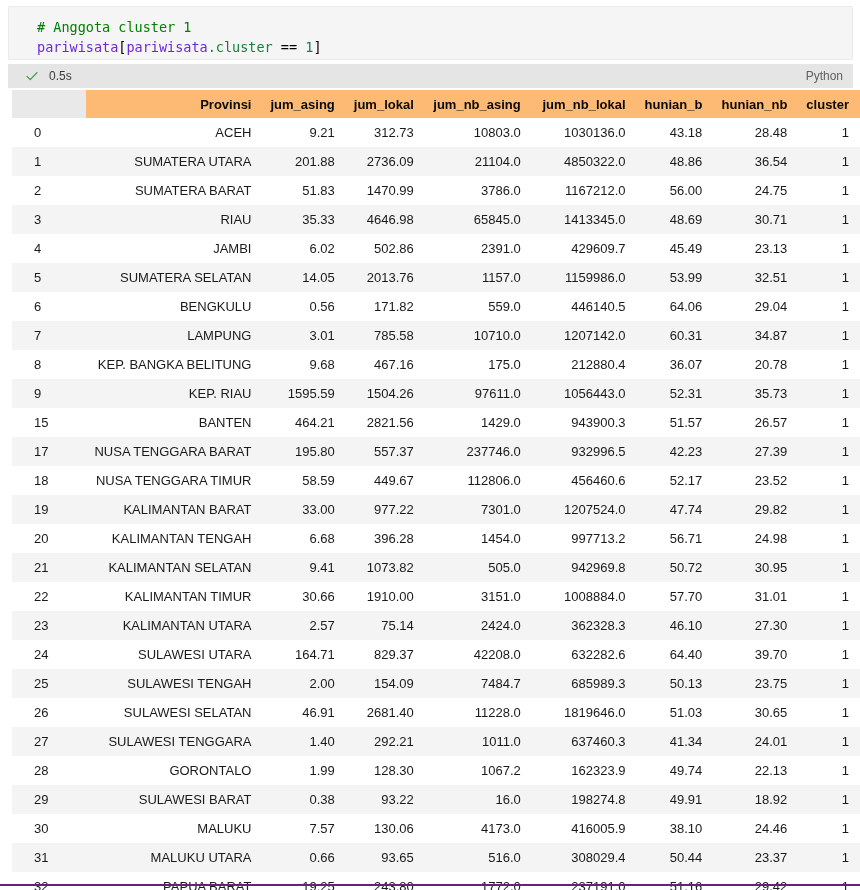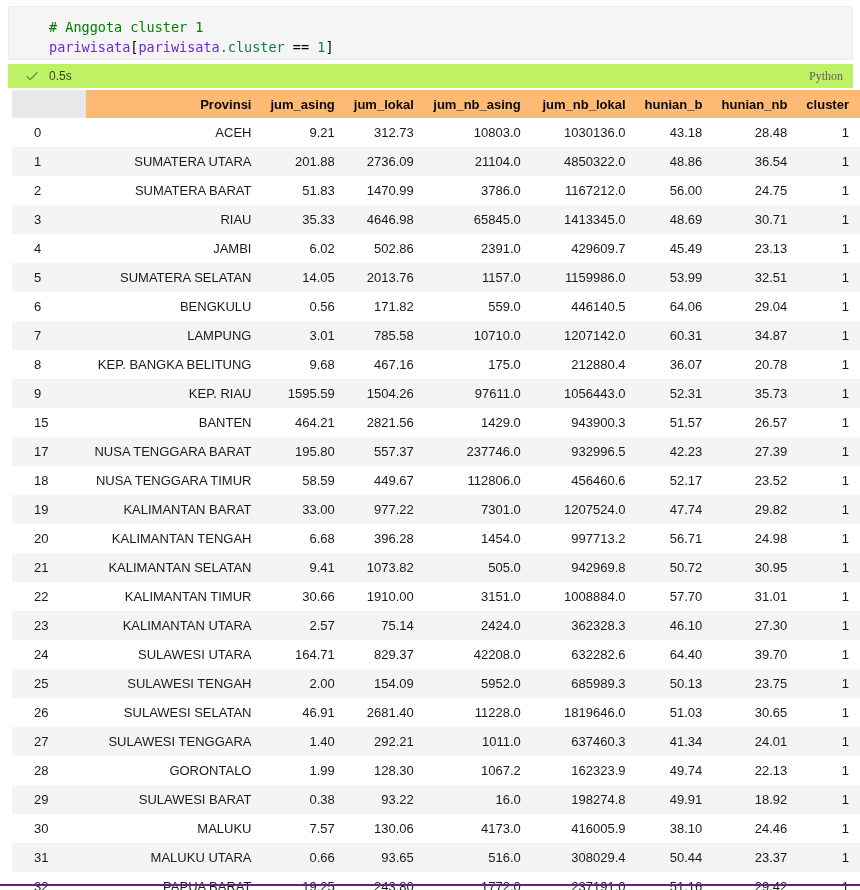--- a/index.html
+++ b/index.html
@@ -20,21 +20,21 @@
   .cell-wrap {
     position: absolute;
     left: 8px;
     top: 6px;
     width: 845px;
   }
   .code-cell {
     background: #f5f5f5;
     border: 1px solid #eceaea;
     border-radius: 2px;
-    padding: 10px 0 2px 12px;
+    padding: 10px 0 2px 0;
   }
   .code-line {
     font-family: "DejaVu Sans Mono", "Liberation Mono", monospace;
     font-size: 13.5px;
     line-height: 20px;
     white-space: pre;
     padding-left: 28px;
     color: #1f1f1f;
   }
   .tok-comment { color: #008000; }
@@ -42,21 +42,21 @@
   .tok-punct   { color: #000000; }
   .tok-attr    { color: #15803d; }
   .tok-op      { color: #000000; }
   .tok-num     { color: #098658; }
 
   
   .status-bar {
     position: relative;
     height: 24px;
     margin-top: 4px;
-    background: #bef264;
+    background: #e5e5e5;
     display: flex;
     align-items: center;
   }
   .check-icon {
     margin-left: 17px;
     width: 14px;
     height: 14px;
     display: inline-block;
     position: relative;
   }
@@ -65,21 +65,20 @@
     margin-left: 10px;
     font-size: 12px;
     color: #3b3b3b;
     font-family: "Liberation Sans", sans-serif;
   }
   .kernel-lang {
     position: absolute;
     right: 10px;
     font-size: 12px;
     color: #616161;
-    font-family: Liberation Serif, serif;
   }
 
   
   .output-area {
     position: absolute;
     left: 0px;
     top: 90px;
     width: 860px;
   }
   table.df {
@@ -399,21 +398,21 @@
           <td>632282.6</td>
           <td>64.40</td>
           <td>39.70</td>
           <td>1</td>
         </tr>
         <tr>
           <td class="idxcell">25</td>
           <td>SULAWESI TENGAH</td>
           <td>2.00</td>
           <td>154.09</td>
-          <td>5952.0</td>
+          <td>7484.7</td>
           <td>685989.3</td>
           <td>50.13</td>
           <td>23.75</td>
           <td>1</td>
         </tr>
         <tr>
           <td class="idxcell">26</td>
           <td>SULAWESI SELATAN</td>
           <td>46.91</td>
           <td>2681.40</td>

